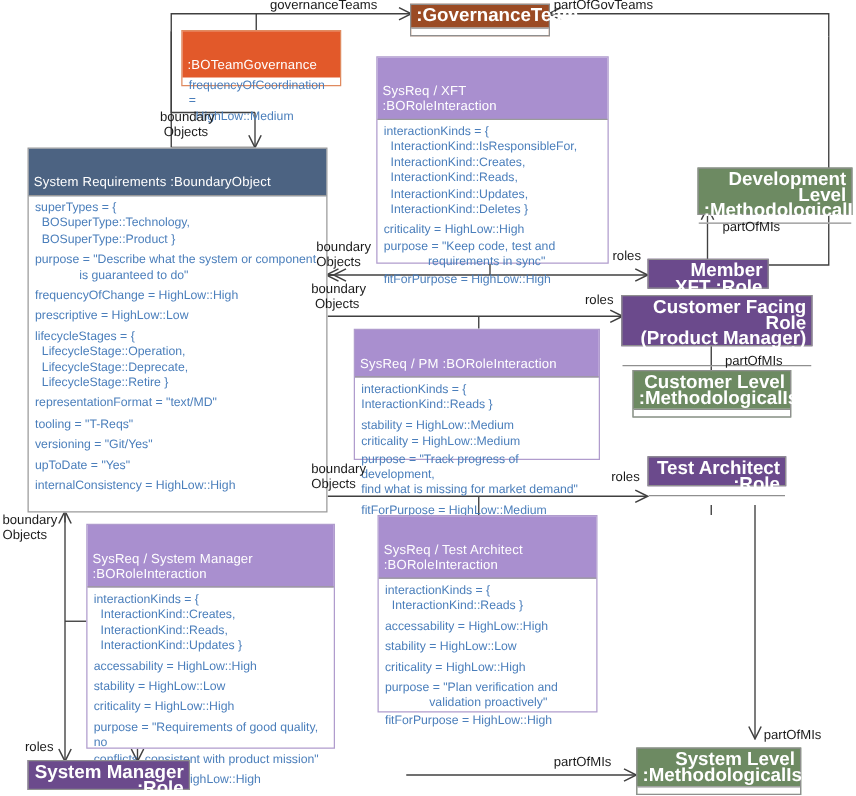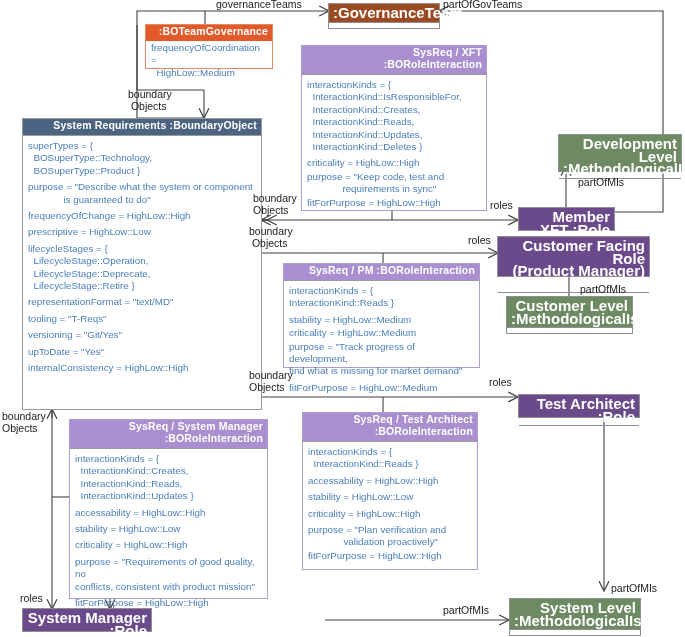--- a/index.html
+++ b/index.html
@@ -4,21 +4,21 @@
 <style>
   html,body{margin:0;padding:0;background:#ffffff;}
   body{font-family:"Liberation Sans",sans-serif;}
   #canvas{position:relative;width:685px;height:637px;background:#fff;overflow:hidden;}
   svg.edges{position:absolute;left:0;top:0;width:685px;height:637px;pointer-events:none;}
 
   .node{position:absolute;box-sizing:border-box;}
 
   
   .obox{border:1px solid #9a9a9a;background:#ffffff;}
-  .obox .hdr{font-weight:bold;color:#ffffff;text-align:right;padding:0 4px 4px;line-height:12px;font-size:10.5px;letter-spacing:.15px;}
+  .obox .hdr{font-weight:normal;color:#ffffff;text-align:left;padding:21px 4px 4px;line-height:12px;font-size:10.5px;letter-spacing:.15px;}
   .obox .body{padding:4px 5px 5px 5px;}
   .attr{color:#4a7ebb;font-size:9.8px;line-height:12.4px;white-space:pre-wrap;margin:0 0 4px 0;}
   .attr:last-child{margin-bottom:0;}
   .attr.tight{margin-bottom:1px;}
   .attr.cont{margin-bottom:4px;}
 
   
   .hdr-slate{background:#4c6382;border-bottom:1px solid #9a9a9a;}
   .hdr-purple{background:#a98fcf;border-bottom:1px solid #9a9a9a;}
   .hdr-orange{background:#e2592a;}
@@ -192,21 +192,21 @@
     <div class="lbl">Member XFT :Role</div>
     <div class="band"></div>
   </div>
 
   <div class="node sbox purpleboxfill" style="left:497px;top:236px;width:153px;height:41px;">
     <div class="lbl" style="white-space:pre-line;">Customer Facing Role
 (Product Manager) :Role</div>
     <div class="band"></div>
   </div>
 
-  <div class="node sbox purpleboxfill" style="left:518px;top:394px;width:122px;height:24px;">
+  <div class="node sbox purpleboxfill" style="left:518px;top:365px;width:111px;height:24px;">
     <div class="lbl">Test Architect :Role</div>
     <div class="band"></div>
   </div>
 
   <div class="node sbox purpleboxfill" style="left:22px;top:608px;width:130px;height:24px;">
     <div class="lbl">System Manager :Role</div>
     <div class="band"></div>
   </div>
 
   <div class="node sbox greenboxfill" style="left:558px;top:134px;width:124px;height:38px;">

